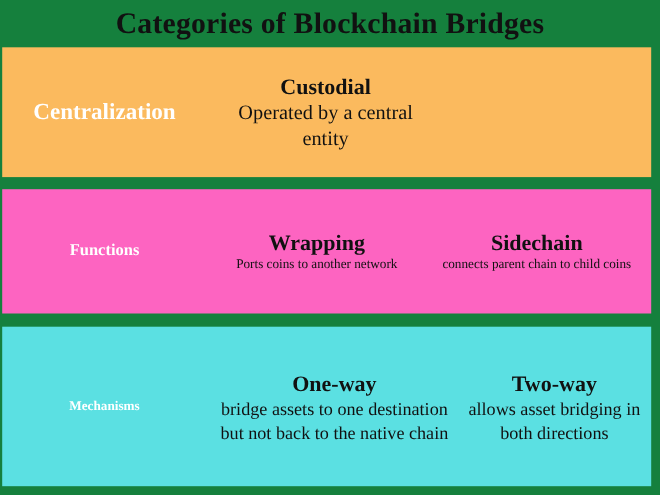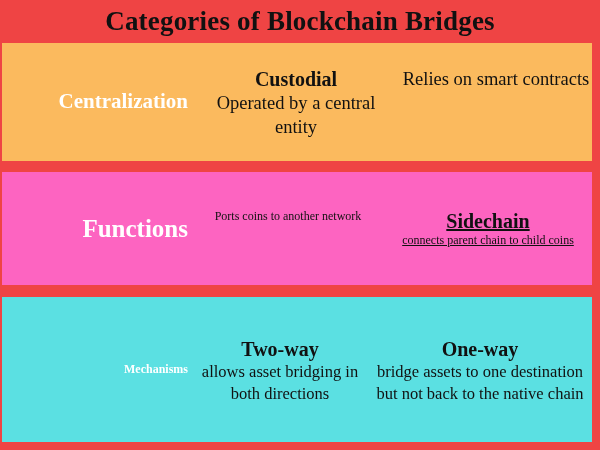--- a/index.html
+++ b/index.html
@@ -4,21 +4,21 @@
 <style>
   html, body {
     margin: 0;
     padding: 0;
     background: #ffffff;
   }
   #infographic {
     position: relative;
     width: 600px;
     height: 450px;
-    background: #ef4444;
+    background: #15803d;
     overflow: hidden;
     font-family: "Liberation Serif", "DejaVu Serif", serif;
   }
   .title {
     position: absolute;
     top: 0;
     left: 0;
     width: 600px;
     height: 43px;
     line-height: 43px;
@@ -33,21 +33,21 @@
     position: absolute;
     left: 2px;
     width: 590px;
     display: flex;
     flex-direction: row;
     align-items: center;
     box-sizing: border-box;
   }
   .band-label {
     flex: 0 0 190px;
-    text-align: right;
+    text-align: center;
     color: #ffffff;
     font-weight: bold;
     font-size: 21px;
     line-height: 1.1;
     padding-right: 4px;
     box-sizing: border-box;
   }
   .cells {
     flex: 1 1 auto;
     display: flex;
@@ -84,82 +84,82 @@
   }
   #band-centralization .cells { padding-top: 2px; }
   #band-centralization .cell-desc { font-size: 18.5px; }
 
   
   #band-functions {
     top: 172px;
     height: 113px;
     background: #FD64C1;
   }
-  #band-functions .band-label { font-size: 25px; }
+  #band-functions .band-label { font-size: 15px; }
   #band-functions .cell-desc { font-size: 12px; }
 
   
   #band-mechanisms {
     top: 297px;
     height: 145px;
     background: #5BE0E2;
   }
   #band-mechanisms .band-label { font-size: 12px; }
   #band-mechanisms .cell-title { font-size: 20px; }
   #band-mechanisms .cell-desc { font-size: 16.5px; line-height: 1.32; }
   #band-mechanisms .cells { padding-top: 2px; }
 
   
   .cell-a { flex: 0 0 52%; }
   .cell-b { flex: 0 0 48%; }
   #band-functions .cell-a { flex: 0 0 48%; }
-  #band-functions .cell-b { flex: 0 0 52%; text-decoration: underline; }
+  #band-functions .cell-b { flex: 0 0 52%; }
   #band-mechanisms .cell-a { flex: 0 0 56%; }
   #band-mechanisms .cell-b { flex: 0 0 44%; }
 </style>
 </head>
 <body>
 
 <div id="infographic">
 
   <div class="title">Categories of Blockchain Bridges</div>
 
   <div class="band" id="band-centralization">
     <div class="band-label">Centralization</div>
     <div class="cells">
       <div class="cell cell-a">
         <span class="cell-title">Custodial</span>
         <span class="cell-desc">Operated by a central entity</span>
       </div>
       <div class="cell cell-b">
-        <span class="cell-desc">Relies on smart contracts</span>
       </div>
     </div>
   </div>
 
   <div class="band" id="band-functions">
     <div class="band-label">Functions</div>
     <div class="cells">
       <div class="cell cell-a">
+        <span class="cell-title">Wrapping</span>
         <span class="cell-desc">Ports coins to another network</span>
       </div>
       <div class="cell cell-b">
         <span class="cell-title">Sidechain</span>
         <span class="cell-desc">connects parent chain to child coins</span>
       </div>
     </div>
   </div>
 
   <div class="band" id="band-mechanisms">
     <div class="band-label">Mechanisms</div>
     <div class="cells">
+      <div class="cell cell-a">
+        <span class="cell-title">One-way</span>
+        <span class="cell-desc">bridge assets to one destination but not back to the native chain</span>
+      </div>
       <div class="cell cell-b">
         <span class="cell-title">Two-way</span>
         <span class="cell-desc">allows asset bridging in both directions</span>
-      </div>
-      <div class="cell cell-a">
-        <span class="cell-title">One-way</span>
-        <span class="cell-desc">bridge assets to one destination but not back to the native chain</span>
       </div>
     </div>
   </div>
 
 </div>
 
 </body></html>

